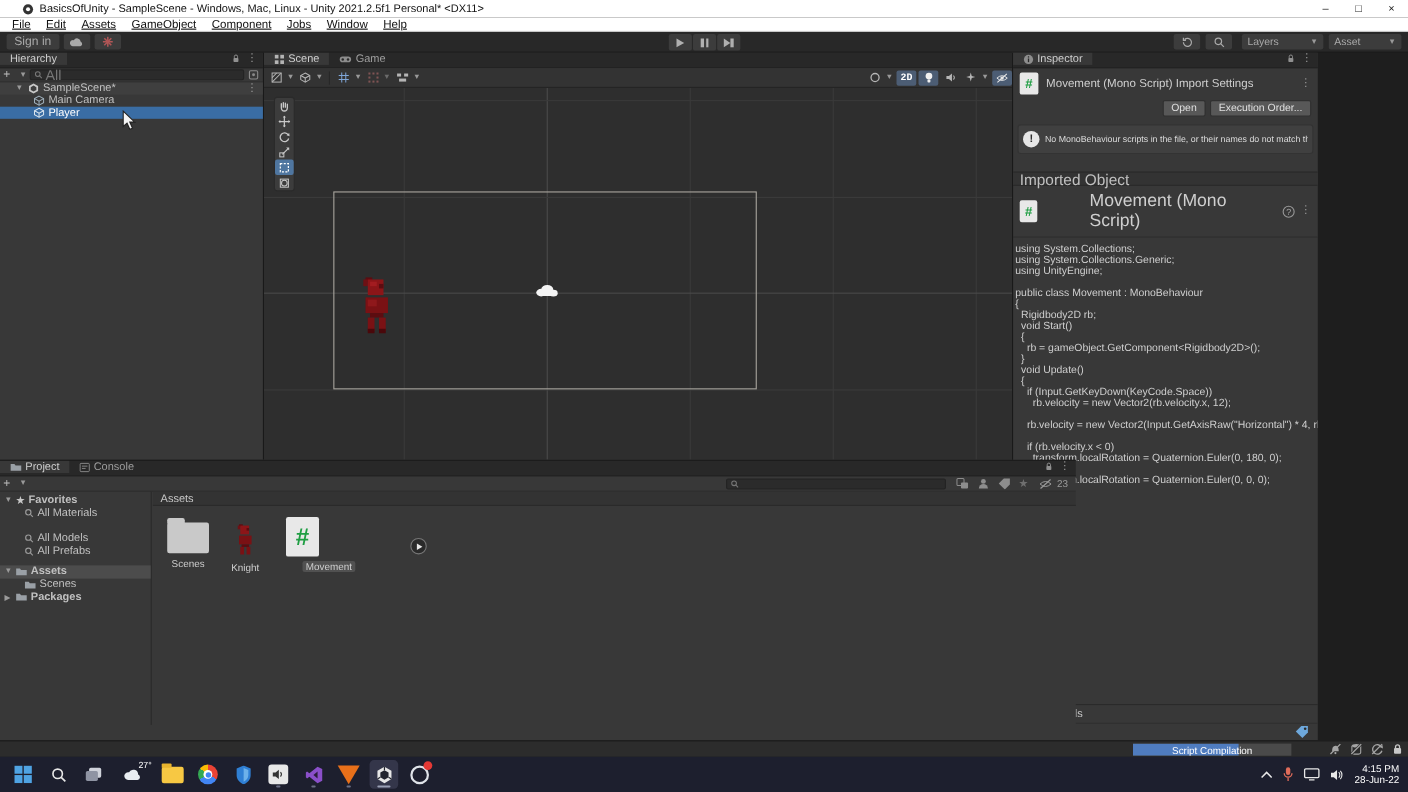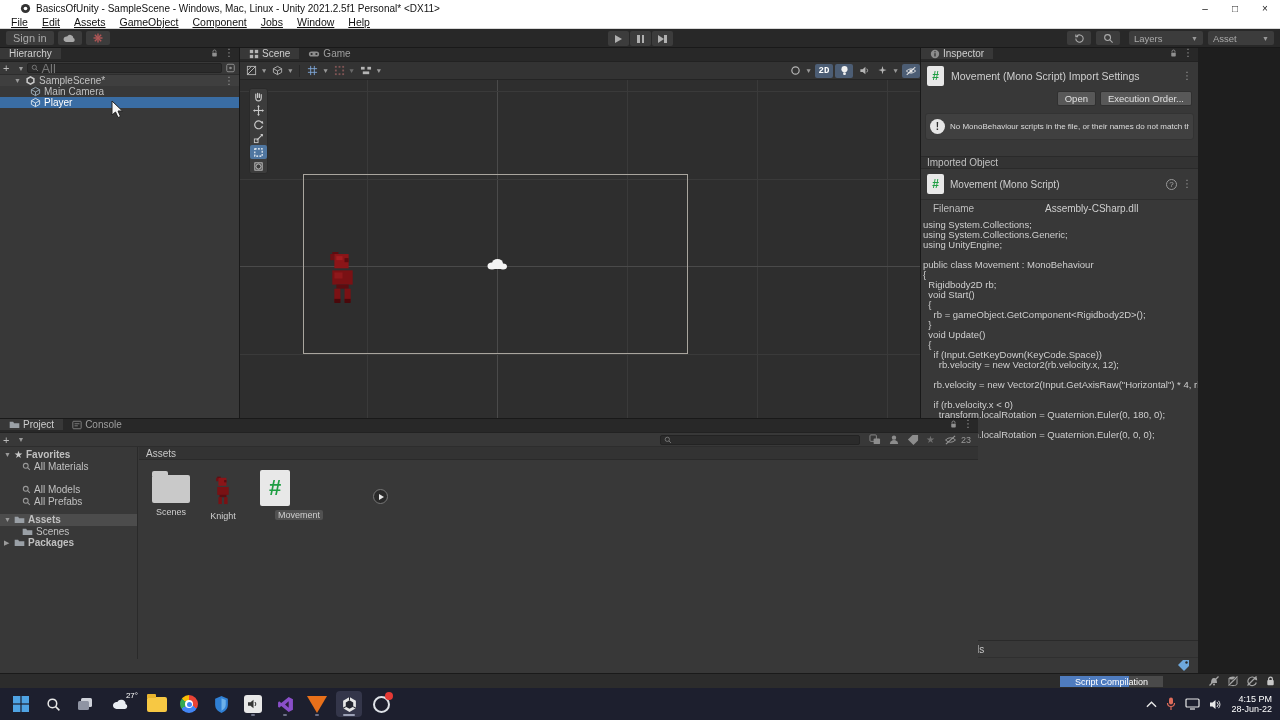--- a/index.html
+++ b/index.html
@@ -57,21 +57,21 @@
   .toolbtn.on { background:#4f76a0; border-radius:2px; }
 
   
   .insp-head { padding:4px 6px 2px 6px; }
   .cs-icon { position:relative; background:#e8e8e8; border-radius:2px; display:flex; align-items:center; justify-content:center; color:#1f9e43; font-weight:bold; }
   .insp-btnrow { display:flex; justify-content:flex-end; gap:4px; padding:3px 6px 5px 6px; }
   .btn { background:#585858; border:1px solid #303030; border-radius:2px; color:#e0e0e0; font-size:9.5px; padding:1px 7px; }
   .helpbox { margin:2px 4px; background:#404040; border:1px solid #333; border-radius:3px; display:flex; align-items:center; gap:5px; padding:5px 4px; }
   .warnicon { width:15px; height:15px; min-width:15px; border-radius:50%; background:#e6e6e6; color:#2d2d2d; font-weight:bold; font-size:10px; display:flex; align-items:center; justify-content:center; }
   .helptext { font-size:8px; color:#dcdcdc; white-space:nowrap; overflow:hidden; }
-  .secbar { height:13px; background:#333; border-top:1px solid #2a2a2a; border-bottom:1px solid #2a2a2a; display:flex; align-items:center; padding-left:6px; font-size:10px; color:#c0c0c0; }
+  .secbar { height:13px; background:#333; border-top:1px solid #2a2a2a; border-bottom:1px solid #2a2a2a; display:flex; align-items:center; padding-left:6px; font-size:14px; color:#c0c0c0; }
   .scriptrow { display:flex; align-items:center; gap:6px; padding:5px 6px; border-bottom:1px solid #2d2d2d; }
   .qmark { width:11px; height:11px; border-radius:50%; border:1px solid #999; color:#aaa; font-size:8px; display:flex; align-items:center; justify-content:center; }
   .codeblock { font-family:"Liberation Sans",sans-serif; font-size:9.5px; line-height:10px; color:#cfcfcf; white-space:pre; overflow:hidden; padding:6px 0 0 2px; }
   .assetlabels { position:absolute; left:0; right:0; top:592px; border-top:1px solid #2a2a2a; }
   .tagicon { position:absolute; right:8px; top:18px; }
 
   
   .ptree { position:absolute; left:0; top:28px; width:138px; bottom:14px; border-right:1px solid #2a2a2a; font-size:10px; }
   .prow { height:11.5px; display:flex; align-items:center; gap:3px; color:#c0c0c0; padding-left:4px; }
   .prow.sel { background:#4c4c4c; }
@@ -81,21 +81,21 @@
   .griditem { width:48px; display:flex; flex-direction:column; align-items:center; gap:4px; }
   .gridlabel { font-size:9px; color:#cfcfcf; max-width:48px; overflow:hidden; white-space:nowrap; }
   .gridlabel.sel { background:#515151; border-radius:2px; padding:0 3px;margin-left:48px; }
   .pbottom { position:absolute; left:0; right:0; bottom:0; height:14px; background:#333; border-top:1px solid #2a2a2a; display:flex; align-items:center; padding-left:5px; gap:4px; font-size:9.5px; color:#bdbdbd; }
   .zoomslider { position:absolute; right:6px; bottom:5px; width:56px; height:2px; background:#5a5a5a; border-radius:1px; }
   .zoomknob { position:absolute; left:26px; top:-3px; width:8px; height:8px; border-radius:50%; background:#8f8f8f; }
   .playoverlay { width:15px; height:15px; border-radius:50%; background:#2a2a2a; border:1px solid #777; display:flex; align-items:center; justify-content:center; }
 
   
   .statusbar { left:0; top:673px; width:1280px; height:15px; background:#2c2c2c; border-top:1px solid #1a1a1a; }
-  .progress { position:absolute; left:1060px; top:2px; width:103px; height:11px; background:#4a4a4a; overflow:hidden; }
+  .progress { position:absolute; left:1030px; top:2px; width:144px; height:11px; background:#4a4a4a; overflow:hidden; }
   .progress .fill { position:absolute; left:0; top:0; bottom:0; width:67%; background:#4f7cbf; }
   .progress .plabel { position:absolute; inset:0; display:flex; align-items:center; justify-content:center; font-size:9px; color:#fff; }
   .statusicons { position:absolute; right:4px; top:1px; display:flex; gap:7px; align-items:center; }
 
   
   .taskbar { left:0; top:688px; width:1280px; height:32px; background:#1d1f2e; display:flex; align-items:center; padding-left:8px; gap:6px;justify-content:flex-end; }
   .tkicon { position:relative; width:26px; height:26px; display:flex; align-items:center; justify-content:center; border-radius:4px; }
   .tkicon.activeapp { background:#34364a; }
   .tkicon.activeapp::after { content:""; position:absolute; bottom:1px; left:7px; width:12px; height:2px; border-radius:1px; background:#9aa0b5; }
   .tkdot::before { content:""; position:absolute; bottom:1px; left:11px; width:4px; height:2px; border-radius:1px; background:#6c7086; }
@@ -481,29 +481,25 @@
   </div>
   <div class="helpbox">
     <div class="warnicon">!</div>
     <div class="helptext">No MonoBehaviour scripts in the file, or their names do not match the file name.</div>
   </div>
   <div class="secbar" style="margin-top:16px;">
       <span>Imported Object</span>
     </div>
   <div class="scriptrow">
     <div class="cs-icon" style="width:17px;height:20px;font-size:12px;">#</div>
-    <span style="font-size:10px;color:#cfcfcf;">Movement (Mono Script)</span>
+    <span style="font-size:16px;color:#cfcfcf;margin-left:41px;">Movement (Mono Script)</span>
     <div style="margin-left:auto;display:flex;gap:5px;align-items:center;">
       <div class="qmark">?</div>
       <span class="kebab">⋮</span>
     </div>
-  </div>
-  <div class="flex" style="padding:3px 0 0 12px; font-size:10px; color:#bdbdbd;">
-    <span style="width:112px;">Filename</span>
-    <span style="color:#cfcfcf;">Assembly-CSharp.dll</span>
   </div>
   <pre class="codeblock">using System.Collections;
 using System.Collections.Generic;
 using UnityEngine;
 
 public class Movement : MonoBehaviour
 {
   Rigidbody2D rb;
   void Start()
   {

